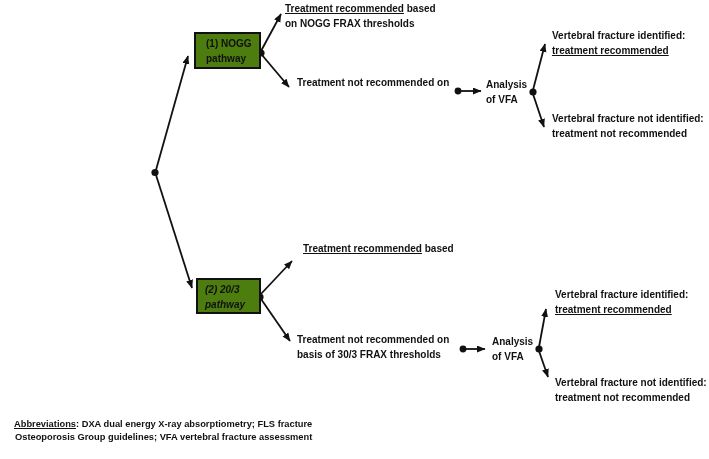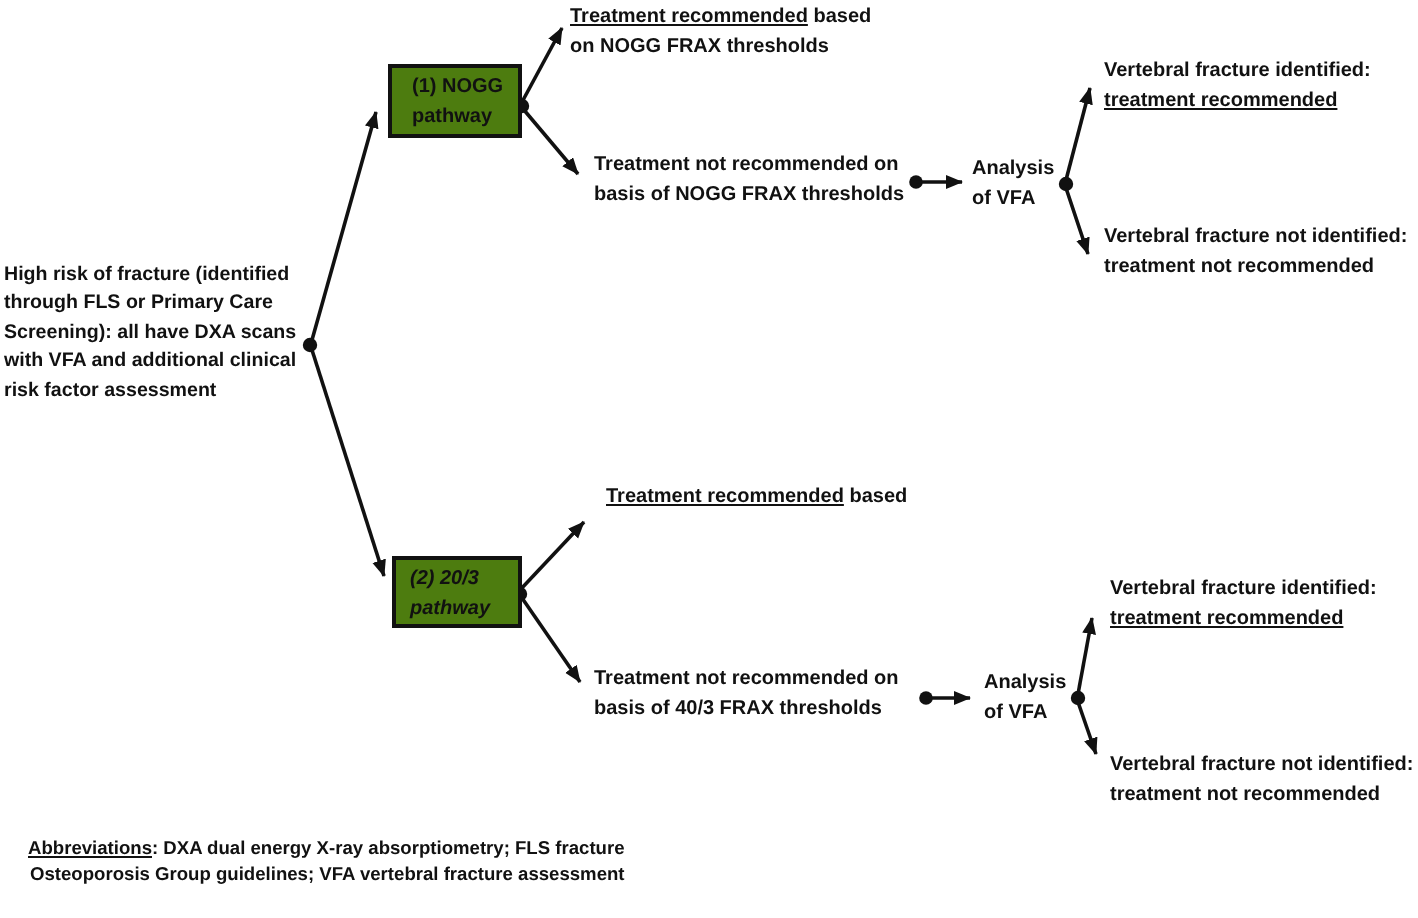--- a/index.html
+++ b/index.html
@@ -81,41 +81,33 @@
     <circle cx="260" cy="297" r="3.6" fill="#111111"></circle>
     <line x1="260" y1="295" x2="292" y2="261" stroke="#111111" stroke-width="1.8" marker-end="url(#ah)"></line>
     <line x1="261" y1="299" x2="290" y2="341" stroke="#111111" stroke-width="1.8" marker-end="url(#ah)"></line>
     <circle cx="463" cy="349" r="3.4" fill="#111111"></circle>
     <line x1="463" y1="349" x2="485" y2="349" stroke="#111111" stroke-width="1.8" marker-end="url(#ah)"></line>
     <circle cx="539" cy="349" r="3.6" fill="#111111"></circle>
     <line x1="539" y1="347" x2="546" y2="309" stroke="#111111" stroke-width="1.8" marker-end="url(#ah)"></line>
     <line x1="539" y1="351" x2="548" y2="377" stroke="#111111" stroke-width="1.8" marker-end="url(#ah)"></line>
   </svg>
 
-  <div class="t" id="root-text">
-    <div>High risk of fracture (identified</div>
-    <div>through FLS or Primary Care</div>
-    <div>Screening): all have DXA scans</div>
-    <div>with VFA and additional clinical</div>
-    <div>risk factor assessment</div>
-  </div>
 
   <div class="pbox" id="p1-box">
     <div>(1) NOGG</div>
     <div>pathway</div>
   </div>
 
   <div class="t" id="p1-rec">
     <div><span class="u">Treatment recommended</span><span> based</span></div>
     <div>on NOGG FRAX thresholds</div>
   </div>
 
   <div class="t" id="p1-notrec">
     <div>Treatment not recommended on</div>
-    <div>basis of NOGG FRAX thresholds</div>
   </div>
 
   <div class="t" id="p1-vfa">
     <div>Analysis</div>
     <div>of VFA</div>
   </div>
 
   <div class="t" id="p1-outpos">
     <div>Vertebral fracture identified:</div>
     <div class="u">treatment recommended</div>
@@ -130,21 +122,21 @@
     <div>(2) 20/3</div>
     <div>pathway</div>
   </div>
 
   <div class="t" id="p2-rec">
     <div><span class="u">Treatment recommended</span><span> based</span></div>
   </div>
 
   <div class="t" id="p2-notrec">
     <div>Treatment not recommended on</div>
-    <div>basis of 40/3 FRAX thresholds</div>
+    <div>basis of 30/3 FRAX thresholds</div>
   </div>
 
   <div class="t" id="p2-vfa">
     <div>Analysis</div>
     <div>of VFA</div>
   </div>
 
   <div class="t" id="p2-outpos">
     <div>Vertebral fracture identified:</div>
     <div class="u">treatment recommended</div>

